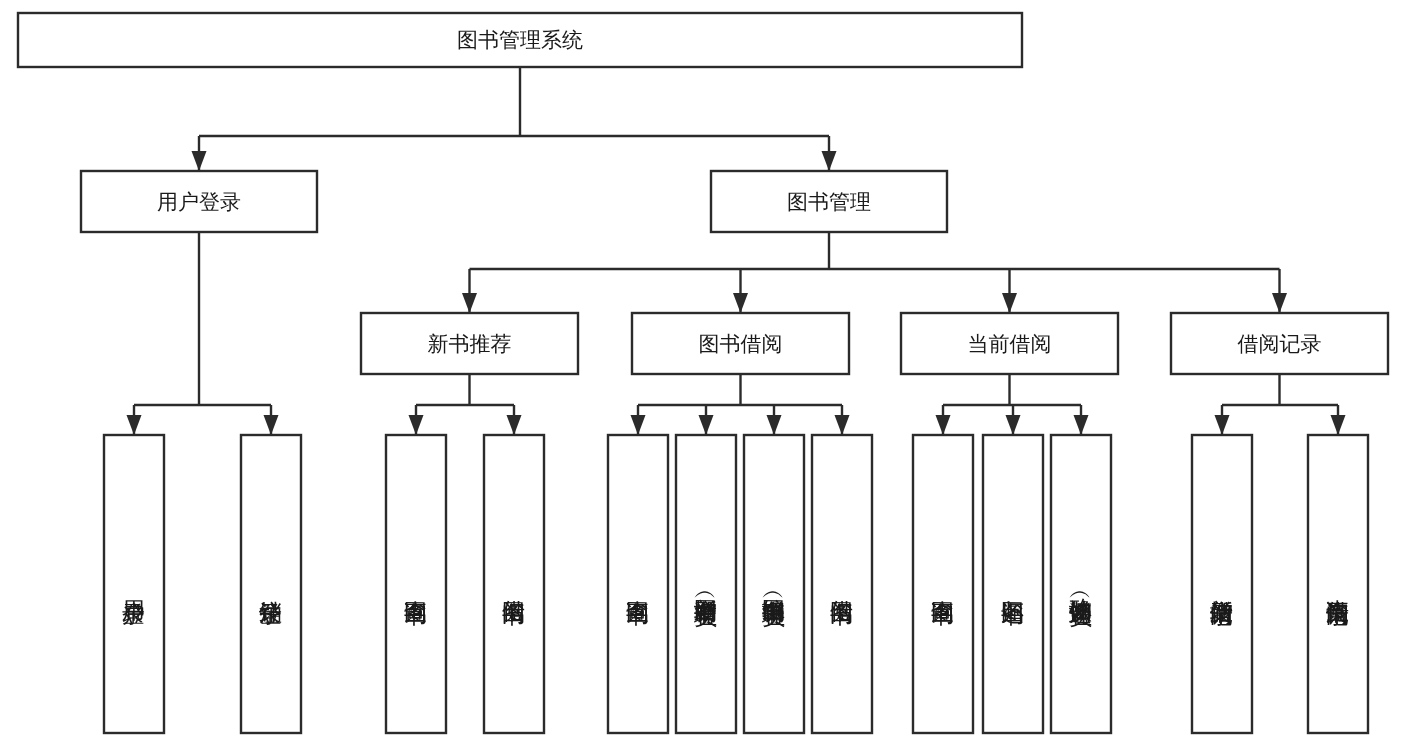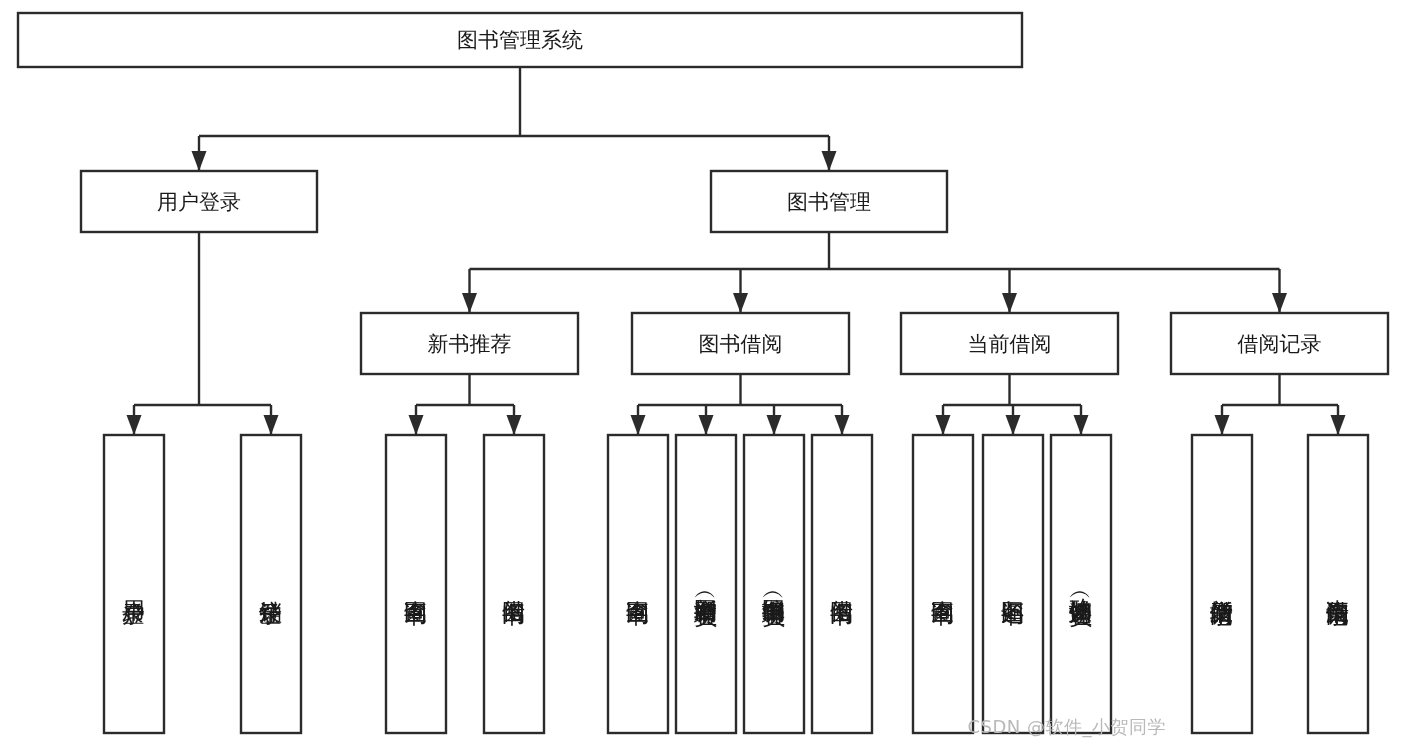--- a/index.html
+++ b/index.html
@@ -240,14 +240,13 @@
       <div class="leaf-label-wrap" style="left: 1051px; top: 435px; width: 60px; height: 298px;">
         <span class="leaf-label">确认归还（管理员）</span>
       </div>
       <div class="leaf-label-wrap" style="left: 1192px; top: 435px; width: 60px; height: 298px;">
         <span class="leaf-label">新增借阅记录</span>
       </div>
       <div class="leaf-label-wrap" style="left: 1308px; top: 435px; width: 60px; height: 298px;">
         <span class="leaf-label">查询借阅记录</span>
       </div>
     </div>
-  <div class="watermark">CSDN @软件_小贺同学</div>
 </div>
 
 </body></html>

